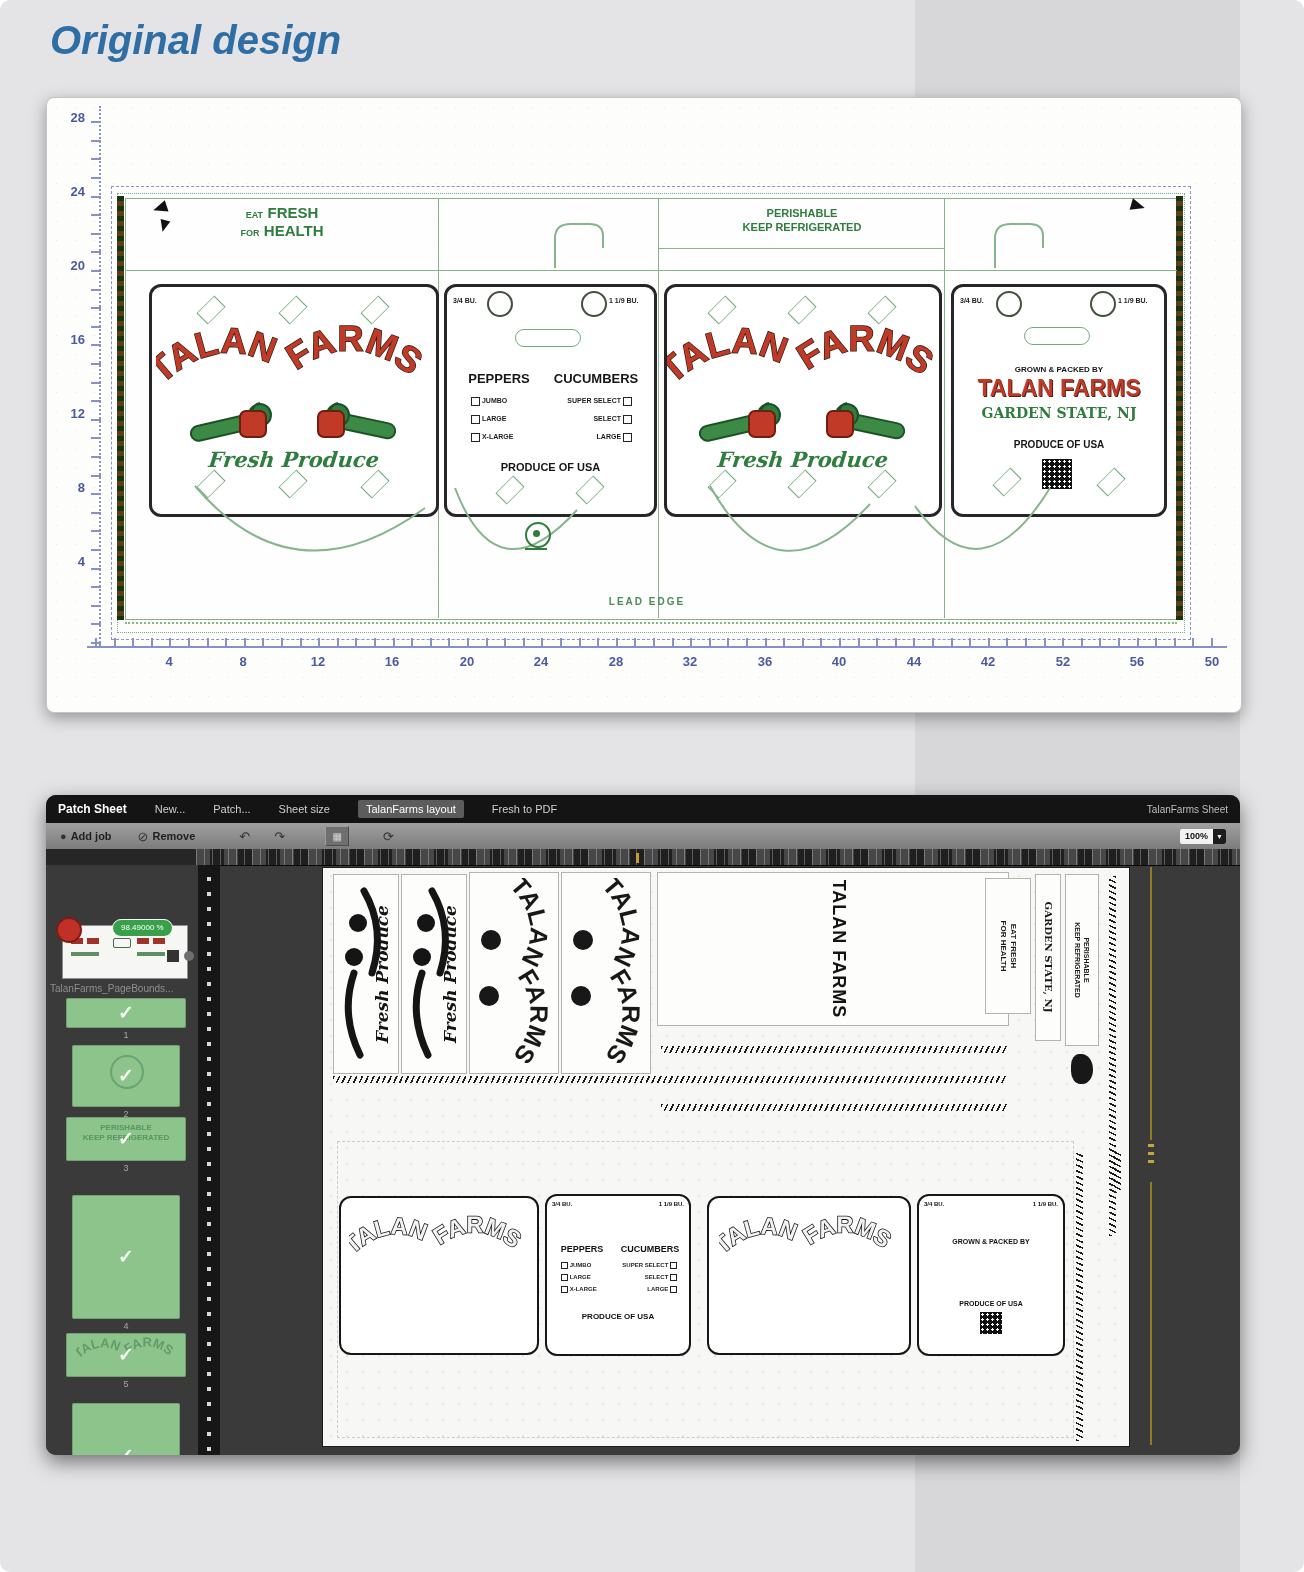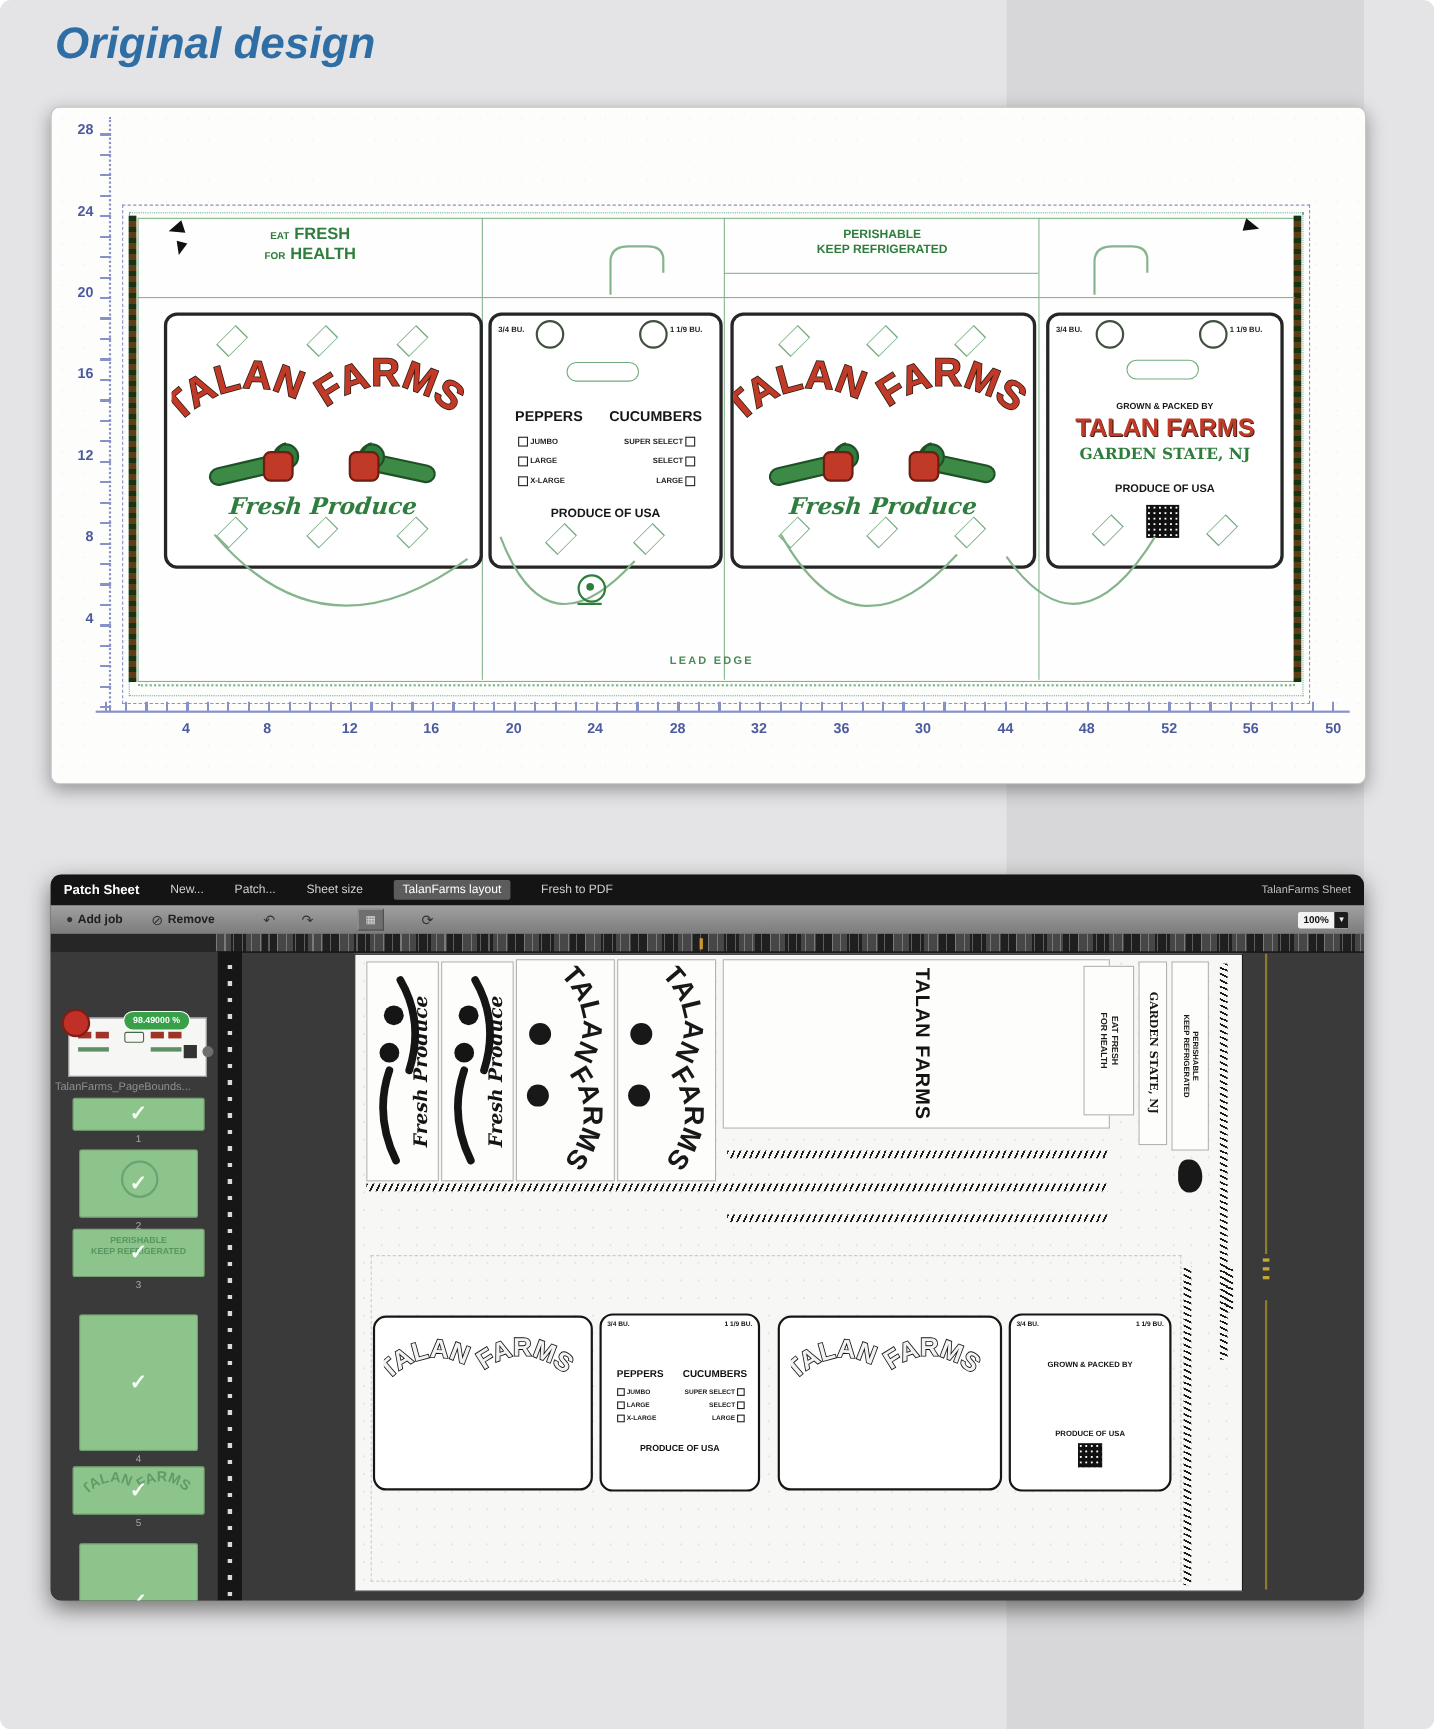--- a/index.html
+++ b/index.html
@@ -91,23 +91,23 @@
     <span class="vrlab" style="left:4px;top:456px">4</span>
     <span class="hrlab" style="left:104px;top:556px">4</span>
     <span class="hrlab" style="left:178px;top:556px">8</span>
     <span class="hrlab" style="left:253px;top:556px">12</span>
     <span class="hrlab" style="left:327px;top:556px">16</span>
     <span class="hrlab" style="left:402px;top:556px">20</span>
     <span class="hrlab" style="left:476px;top:556px">24</span>
     <span class="hrlab" style="left:551px;top:556px">28</span>
     <span class="hrlab" style="left:625px;top:556px">32</span>
     <span class="hrlab" style="left:700px;top:556px">36</span>
-    <span class="hrlab" style="left:774px;top:556px">30</span>
+    <span class="hrlab" style="left:774px;top:556px">40</span>
     <span class="hrlab" style="left:849px;top:556px">44</span>
-    <span class="hrlab" style="left:923px;top:556px">48</span>
+    <span class="hrlab" style="left:923px;top:556px">42</span>
     <span class="hrlab" style="left:998px;top:556px">52</span>
     <span class="hrlab" style="left:1072px;top:556px">56</span>
     <span class="hrlab" style="left:1147px;top:556px">50</span>
 
     <div style="position:absolute;left:64px;top:88px;width:1078px;height:452px;border:1.5px dashed #8a93cc;"></div>
     <div style="position:absolute;left:70px;top:95px;width:1066px;height:438px;border:1px dotted #6fb09a;"></div>
 
     <div style="position:absolute;left:78px;top:100px;width:1052px;height:420px;border:1.5px solid #86b58d;background:rgba(255,255,255,.55);"></div>
     <div style="position:absolute;left:70px;top:98px;width:7px;height:424px;background:repeating-linear-gradient(180deg,#173312 0 5px,#5c3d14 5px 10px);"></div>
     <div style="position:absolute;left:1129px;top:98px;width:7px;height:424px;background:repeating-linear-gradient(180deg,#173312 0 5px,#5c3d14 5px 10px);"></div>
@@ -281,21 +281,21 @@
         <div style="position:absolute;left:8px;top:12px;width:12px;height:6px;background:#a03327;"></div>
         <div style="position:absolute;left:24px;top:12px;width:12px;height:6px;background:#a03327;"></div>
         <div style="position:absolute;left:74px;top:12px;width:12px;height:6px;background:#a03327;"></div>
         <div style="position:absolute;left:90px;top:12px;width:12px;height:6px;background:#a03327;"></div>
         <div style="position:absolute;left:50px;top:12px;width:16px;height:8px;border:1px solid #47684b;border-radius:2px;"></div>
         <div style="position:absolute;left:8px;top:26px;width:28px;height:4px;background:#5d8f63;"></div>
         <div style="position:absolute;left:74px;top:26px;width:28px;height:4px;background:#5d8f63;"></div>
         <div style="position:absolute;left:104px;top:24px;width:12px;height:12px;background:#333;"></div>
       </div>
       <div style="position:absolute;left:10px;top:52px;width:22px;height:22px;border-radius:50%;background:#c03026;border:2px solid #7e1d15;"></div>
-      <div style="position:absolute;left:66px;top:54px;height:14px;padding:1px 8px;background:#37a048;border:1.6px solid #fff;border-radius:10px;color:#fff;font-size:8px;font-weight:bold;line-height:13px;">98.49000 %</div>
+      <div style="position:absolute;left:66px;top:54px;height:14px;padding:1px 8px;background:#37a048;border:1.6px solid #fff;border-radius:10px;color:#fff;font-size:8px;font-weight:normal;line-height:13px;">98.49000 %</div>
       <div style="position:absolute;left:138px;top:86px;width:10px;height:10px;border-radius:50%;background:#6e6e6e;"></div>
       <div style="position:absolute;left:4px;top:118px;width:146px;font-size:10px;color:#8f8f8f;white-space:nowrap;overflow:hidden;">TalanFarms_PageBounds...</div>
 
       <div class="sideitem" style="left:20px;top:133px;width:120px;height:30px;">
           <span class="check">✓</span>
         </div>
       <span class="num" style="left:80px;top:165px;">1</span>
 
       <div class="sideitem" style="left:26px;top:180px;width:108px;height:62px;">
         <div style="position:absolute;left:38px;top:10px;width:30px;height:30px;border:2px solid #69a572;border-radius:50%;"></div>

